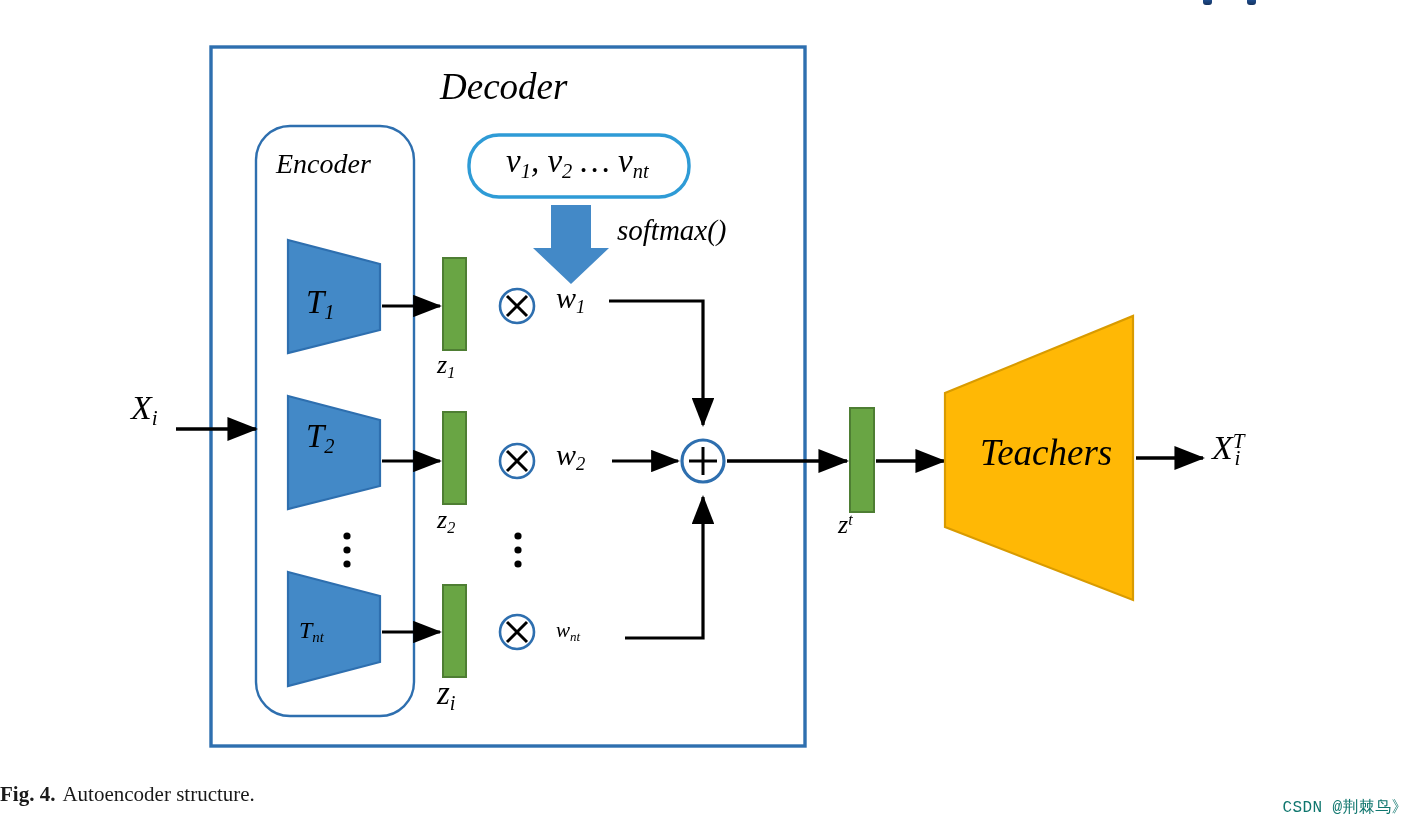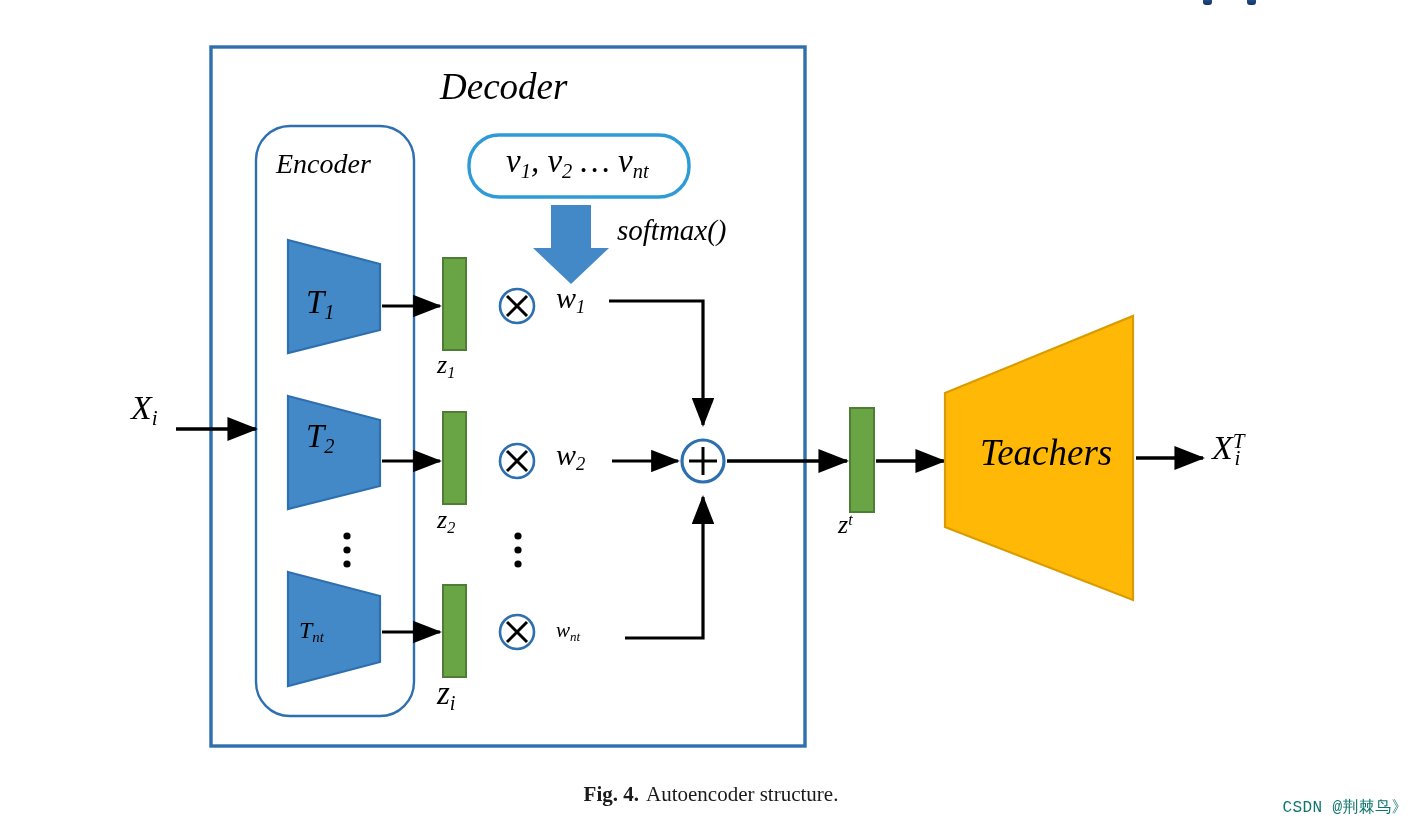--- a/index.html
+++ b/index.html
@@ -61,21 +61,20 @@
   #label-zt      { left: 838px; top: 512px; font-size: 26px; }
   #label-decoder { left: 980px; top: 434px; font-size: 37px; }
   #label-xi      { left: 131px; top: 391px; font-size: 34px; text-align: center; }
   #label-xit     { left: 1212px; top: 431px; font-size: 34px; }
 
   #figure-caption {
     position: absolute;
     left: 0;
     top: 782px;
     width: 1422px;
-    text-align: center;
     font-family: "Liberation Serif", serif;
     font-size: 21px;
     color: #1a1a1a;
   }
   #figure-caption .cap-num {
     font-weight: bold;
   }
   #figure-caption .cap-text {
     margin-left: 7px;
   }

